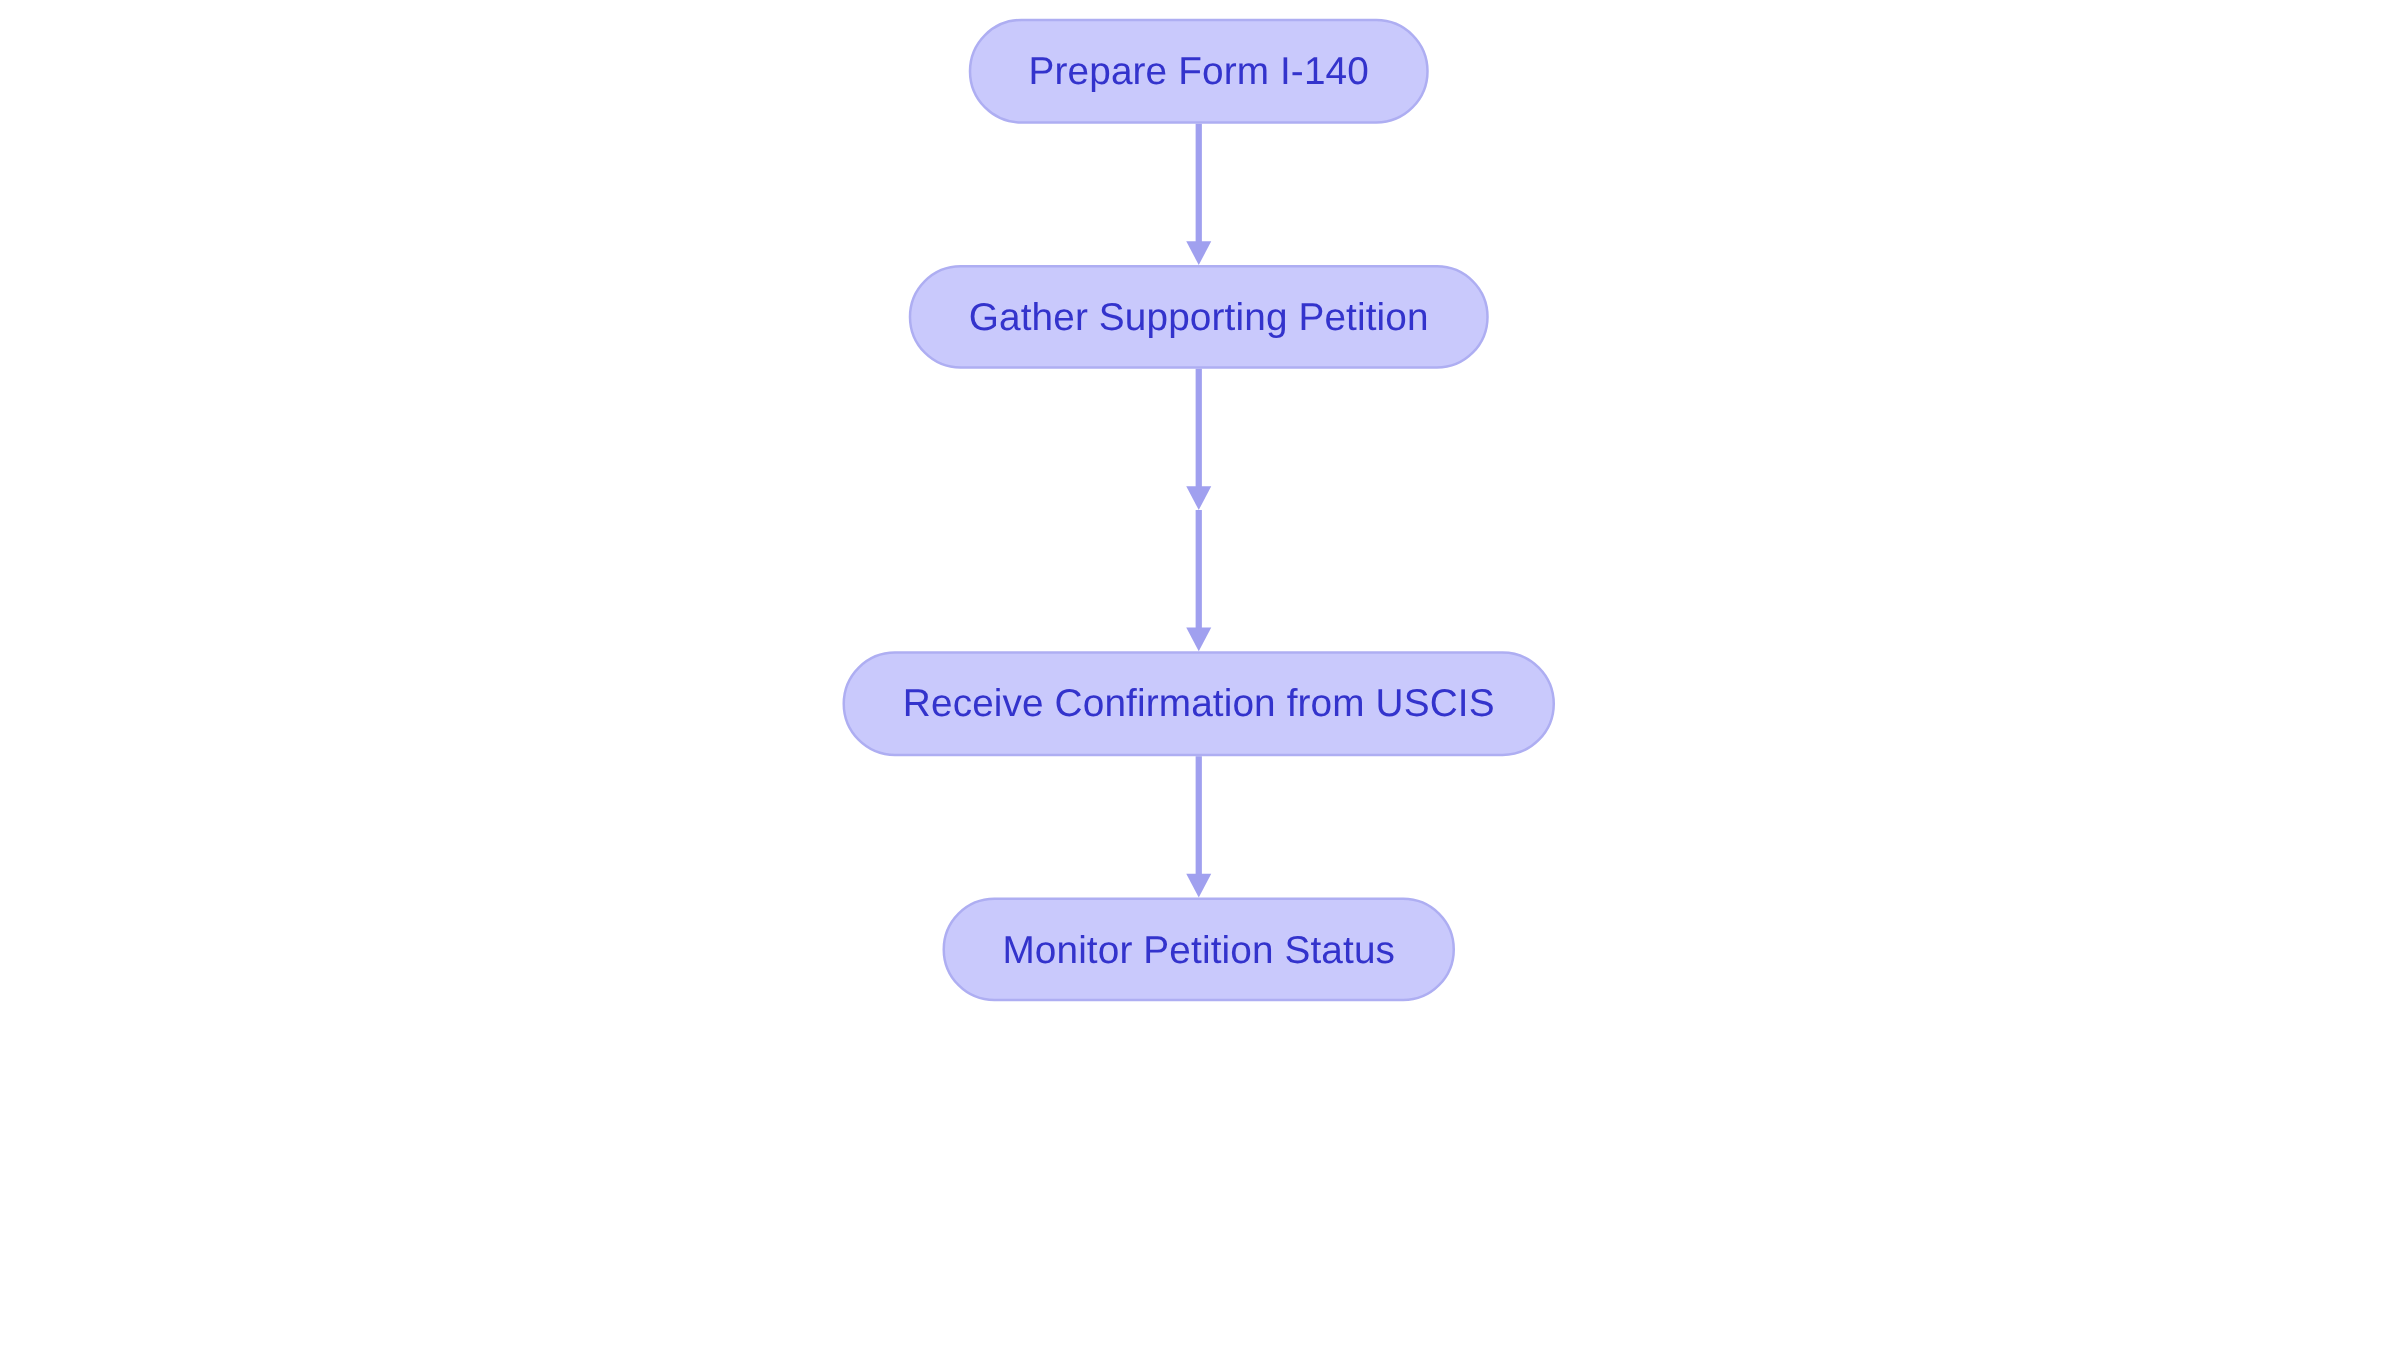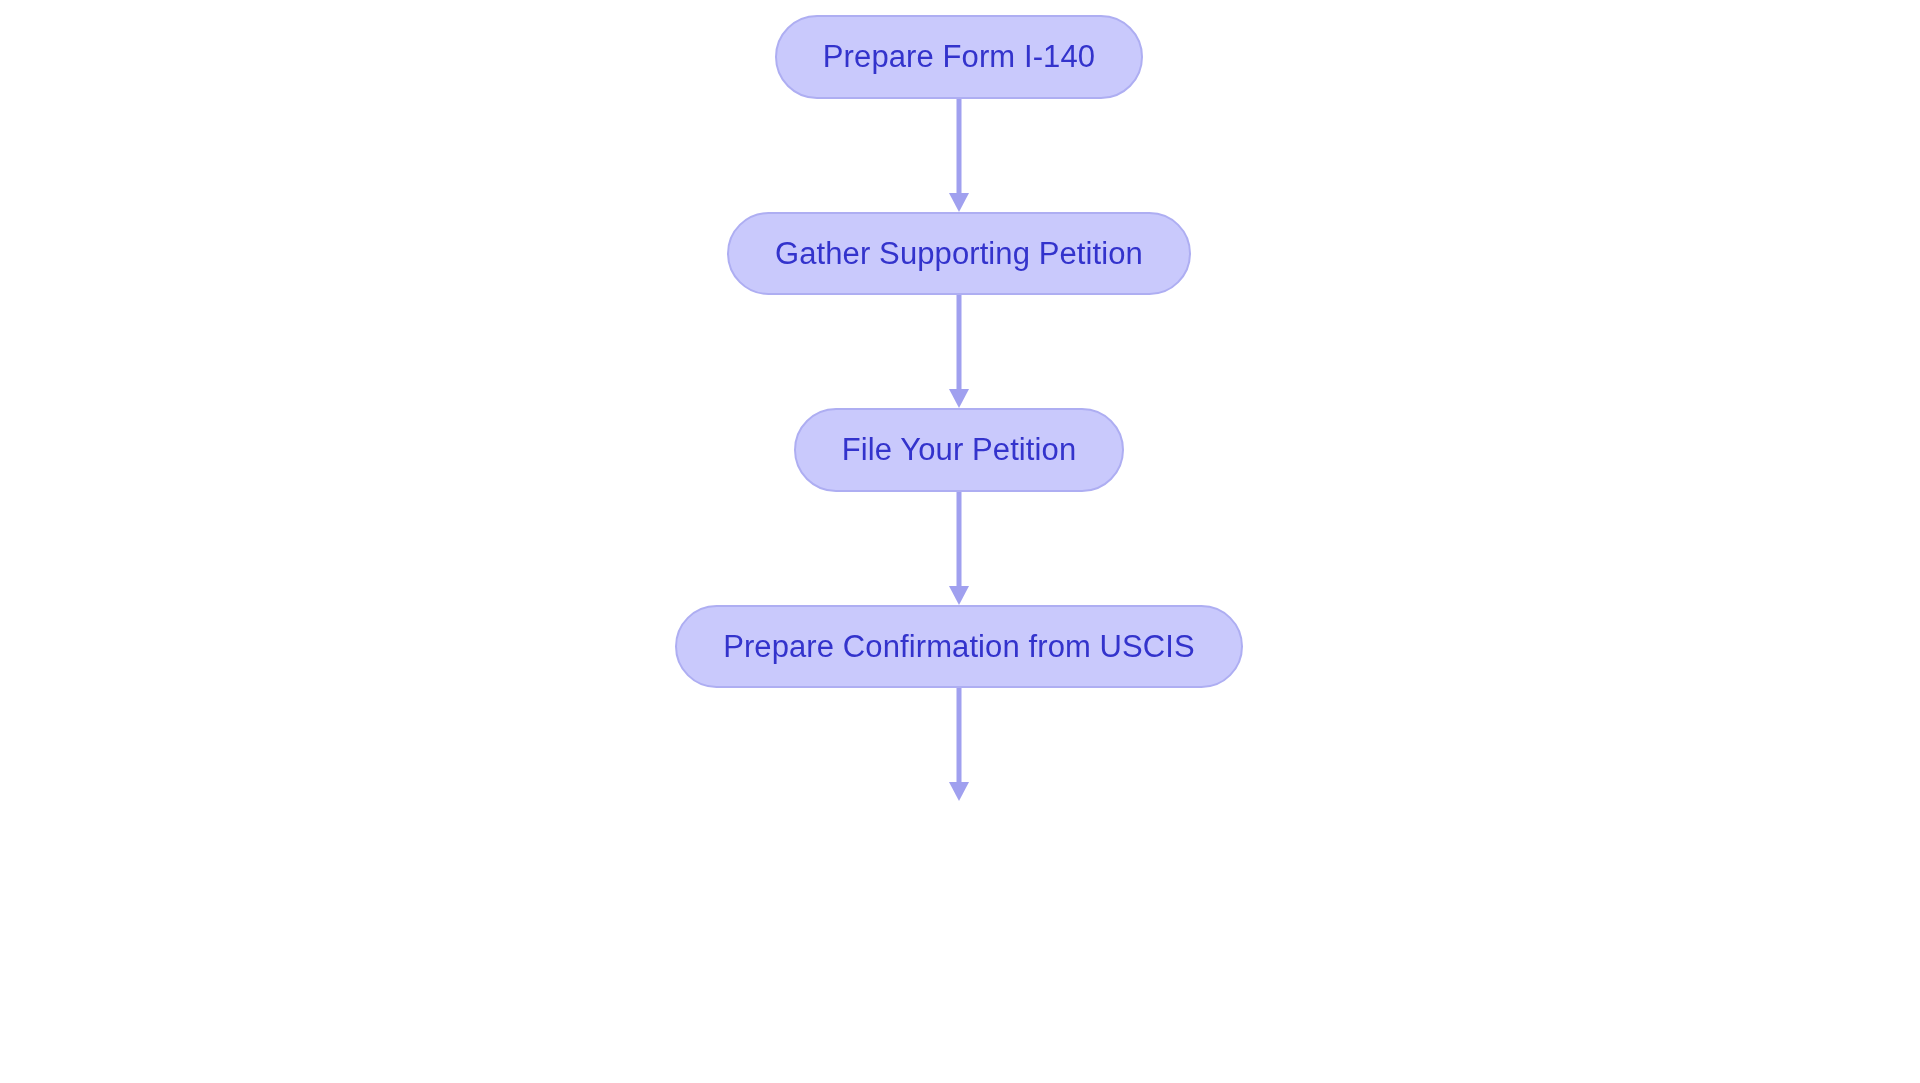--- a/index.html
+++ b/index.html
@@ -96,33 +96,33 @@
 
     <div class="flow-node n1">
       <span class="node-label">Gather Supporting Petition</span>
     </div>
 
     <div class="flow-connector">
       <div class="connector-line"></div>
       <div class="connector-arrowhead"></div>
     </div>
 
-    <div class="flow-node n2">
-      <span class="node-label">File Your Petition</span>
+
+    <div class="flow-connector">
+      <div class="connector-line"></div>
+      <div class="connector-arrowhead"></div>
+    </div>
+
+    <div class="flow-node n3">
+      <span class="node-label">Receive Confirmation from USCIS</span>
     </div>
 
     <div class="flow-connector">
       <div class="connector-line"></div>
       <div class="connector-arrowhead"></div>
     </div>
 
-    <div class="flow-node n3">
-      <span class="node-label">Prepare Confirmation from USCIS</span>
+    <div class="flow-node n4">
+      <span class="node-label">Monitor Petition Status</span>
     </div>
-
-    <div class="flow-connector">
-      <div class="connector-line"></div>
-      <div class="connector-arrowhead"></div>
-    </div>
-
 
   </div>
 </div>
 
 </body></html>

